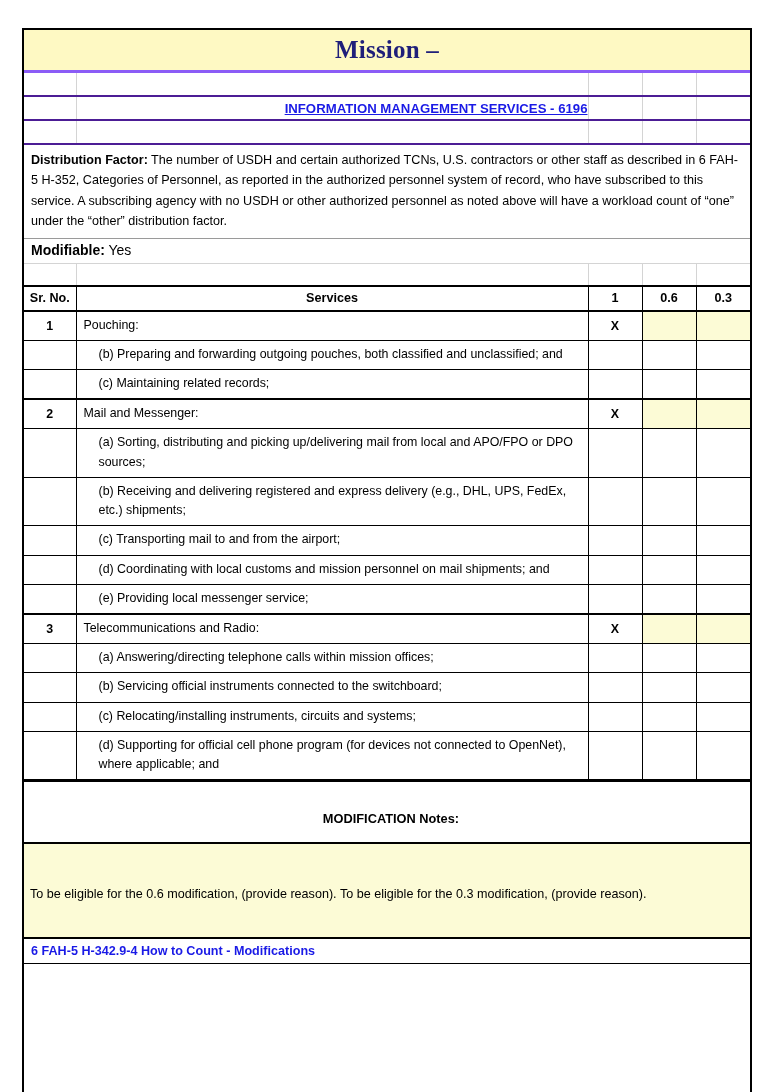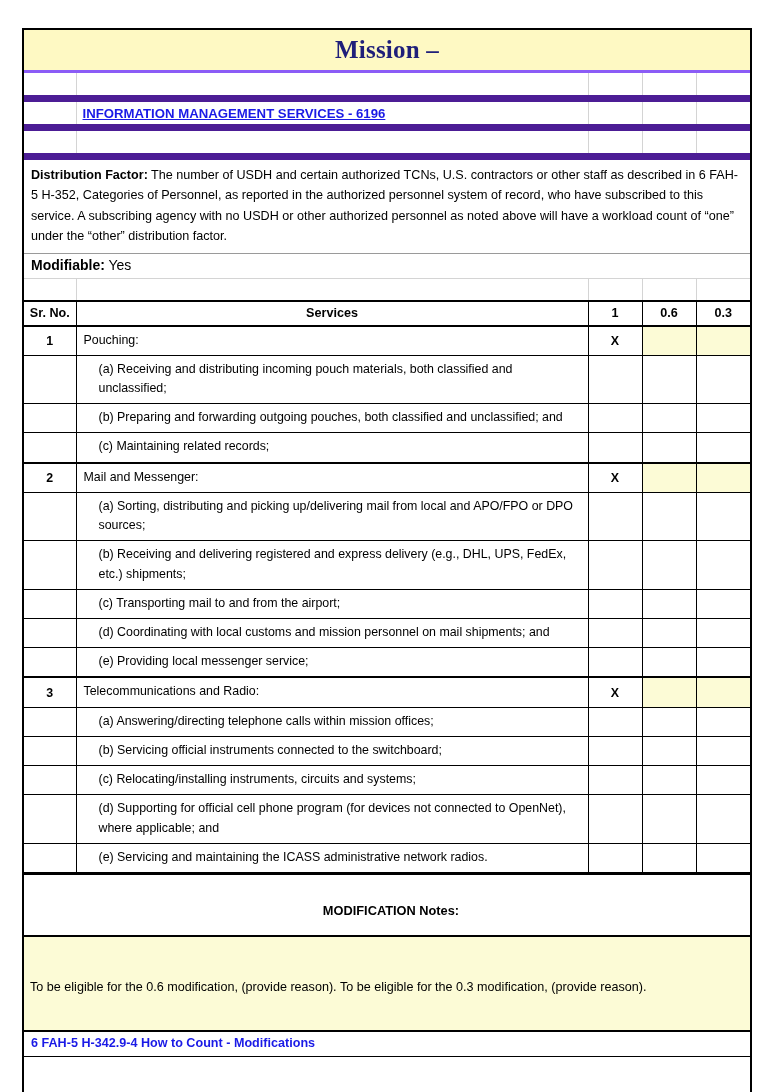--- a/index.html
+++ b/index.html
@@ -53,22 +53,23 @@
     font-size: 25px;
     color: #1F1F7A;
     height: 40px;
     line-height: 40px;
     letter-spacing: .2px;
   }
 
   
   .gridline td {
     border-right: 1px solid #D4D4D4;
-    border-bottom: 7px solid #4c1d95;
+    border-bottom: 2px solid #4c1d95;
     height: 22px;
+    text-align: right;
   }
   .gridline td:last-child { border-right: none; }
 
   .link-cell {
     padding-left: 6px !important;
     font-weight: bold;
     font-size: 13.2px;
     color: #1A1AE6;
     text-decoration: underline;
     white-space: nowrap;
@@ -259,27 +260,20 @@
       <tbody id="services-body">
         <tr class="svc-row grp">
           <td class="cell-sr">1</td>
           <td class="cell-svc grouphead">Pouching:</td>
           <td class="cell-mark">X</td>
           <td class="cell-mark yellow"></td>
           <td class="cell-mark yellow"></td>
         </tr>
         <tr class="svc-row">
           <td class="cell-sr"></td>
-          <td class="cell-svc sub">(a) Receiving and distributing incoming pouch materials, both classified and unclassified;</td>
-          <td class="cell-mark"></td>
-          <td class="cell-mark"></td>
-          <td class="cell-mark"></td>
-        </tr>
-        <tr class="svc-row">
-          <td class="cell-sr"></td>
           <td class="cell-svc sub">(b) Preparing and forwarding outgoing pouches, both classified and unclassified; and</td>
           <td class="cell-mark"></td>
           <td class="cell-mark"></td>
           <td class="cell-mark"></td>
         </tr>
         <tr class="svc-row">
           <td class="cell-sr"></td>
           <td class="cell-svc sub">(c) Maintaining related records;</td>
           <td class="cell-mark"></td>
           <td class="cell-mark"></td>
@@ -355,27 +349,20 @@
           <td class="cell-mark"></td>
           <td class="cell-mark"></td>
         </tr>
         <tr class="svc-row">
           <td class="cell-sr"></td>
           <td class="cell-svc sub">(d) Supporting for official cell phone program (for devices not connected to OpenNet), where applicable; and</td>
           <td class="cell-mark"></td>
           <td class="cell-mark"></td>
           <td class="cell-mark"></td>
         </tr>
-        <tr class="svc-row grp-bottom">
-          <td class="cell-sr"></td>
-          <td class="cell-svc sub">(e) Servicing and maintaining the ICASS administrative network radios.</td>
-          <td class="cell-mark"></td>
-          <td class="cell-mark"></td>
-          <td class="cell-mark"></td>
-        </tr>
       </tbody>
 
     <tbody>
         <tr>
       <td class="modnotes-cell" colspan="5">MODIFICATION Notes:</td>
     </tr>
     <tr>
       <td class="modbody-cell" colspan="5">To be eligible for the 0.6 modification, (provide reason).  To be eligible for the 0.3 modification, (provide reason).</td>
     </tr>
     <tr>

